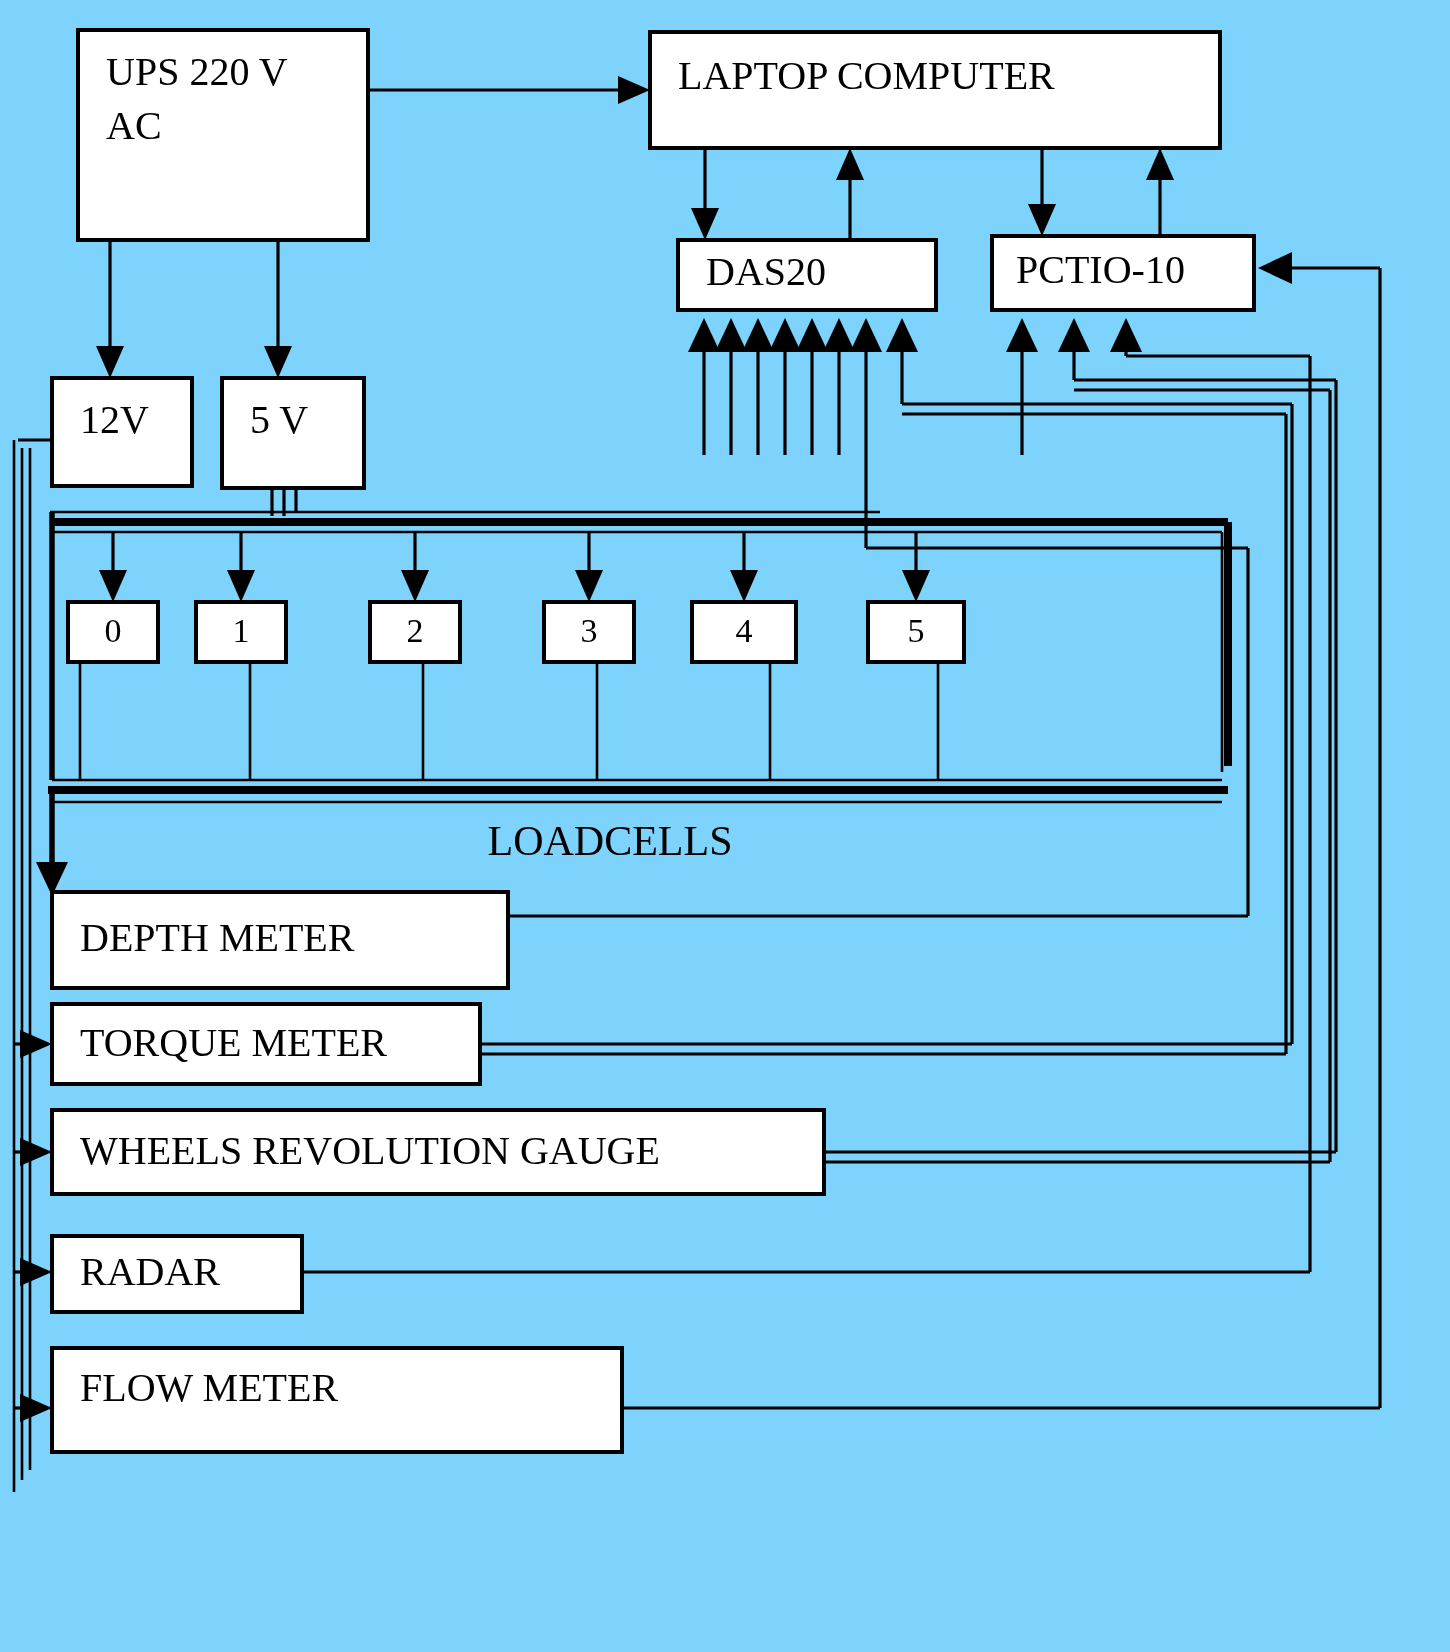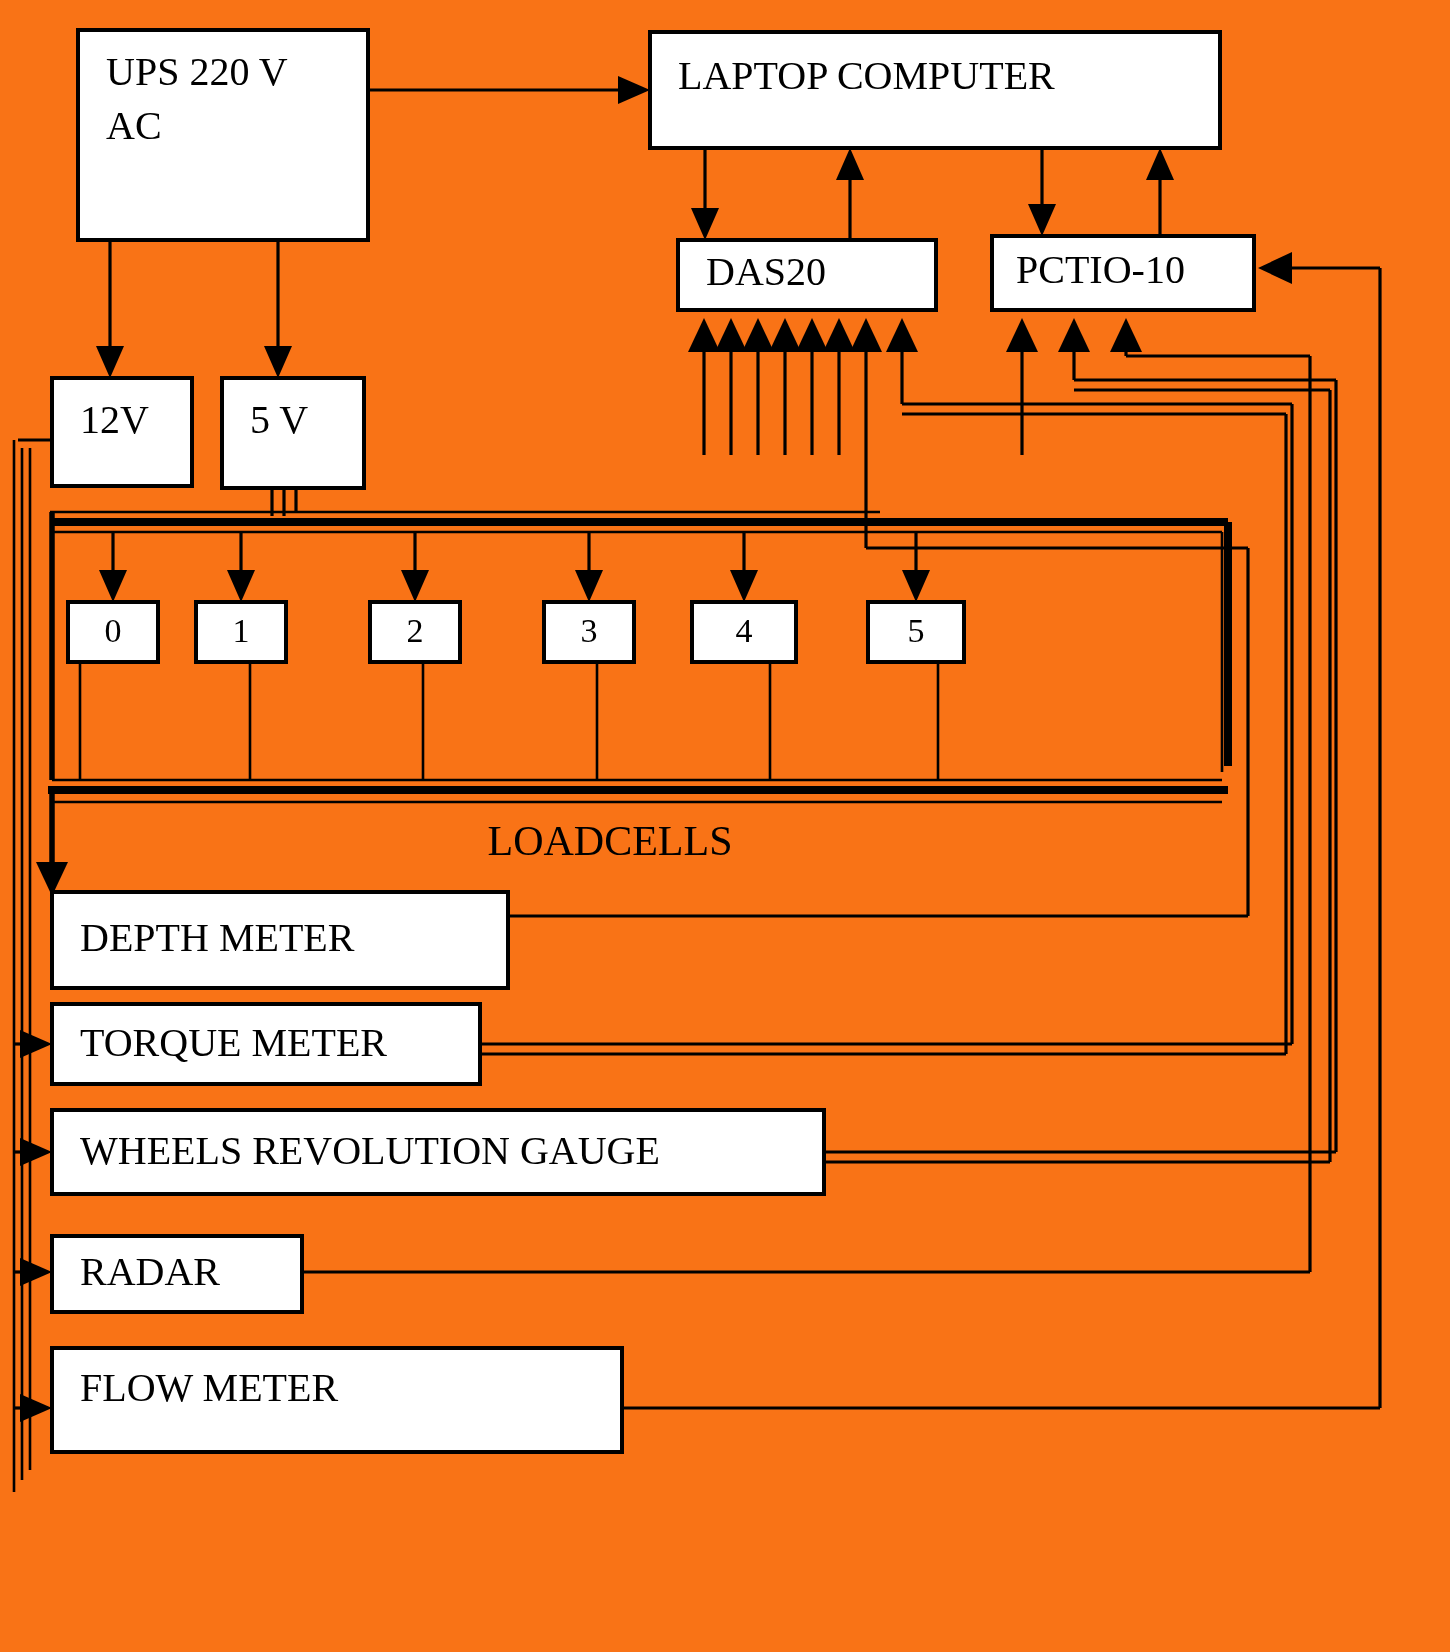--- a/index.html
+++ b/index.html
@@ -7,21 +7,21 @@
     padding: 0;
     background: #ffffff;
   }
   body {
     font-family: "Liberation Serif", "DejaVu Serif", serif;
   }
   #diagram-root {
     position: relative;
     width: 1450px;
     height: 1652px;
-    background: #f97316;
+    background: #7dd3fc;
     overflow: hidden;
   }
   svg.diagram-canvas {
     position: absolute;
     top: 0;
     left: 0;
     width: 1450px;
     height: 1652px;
     display: block;
   }

